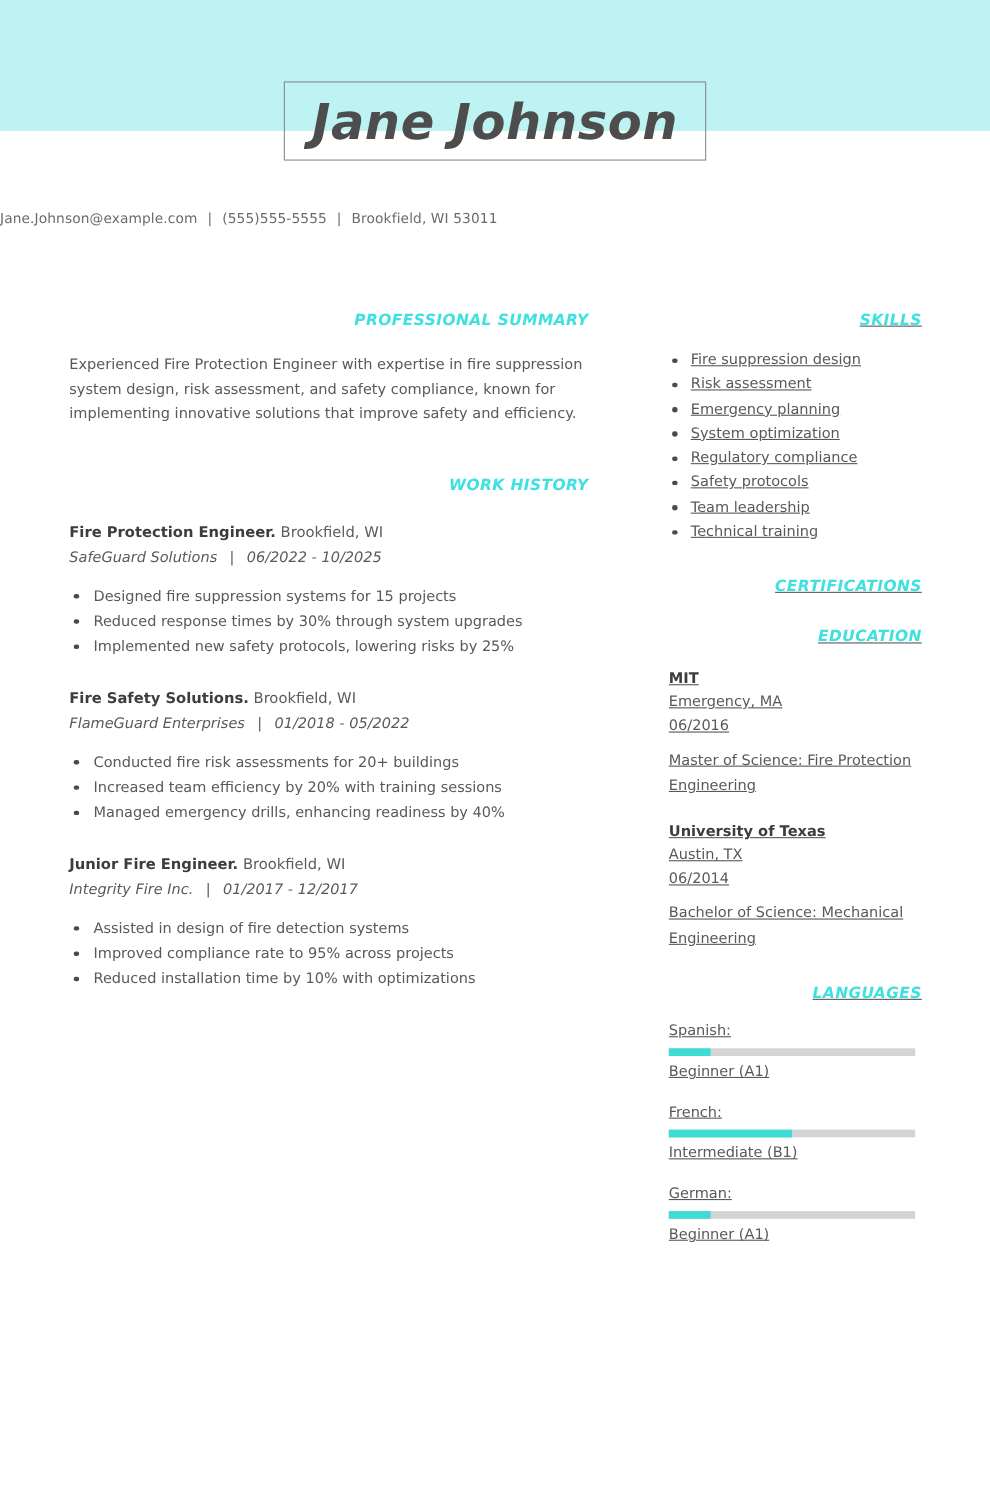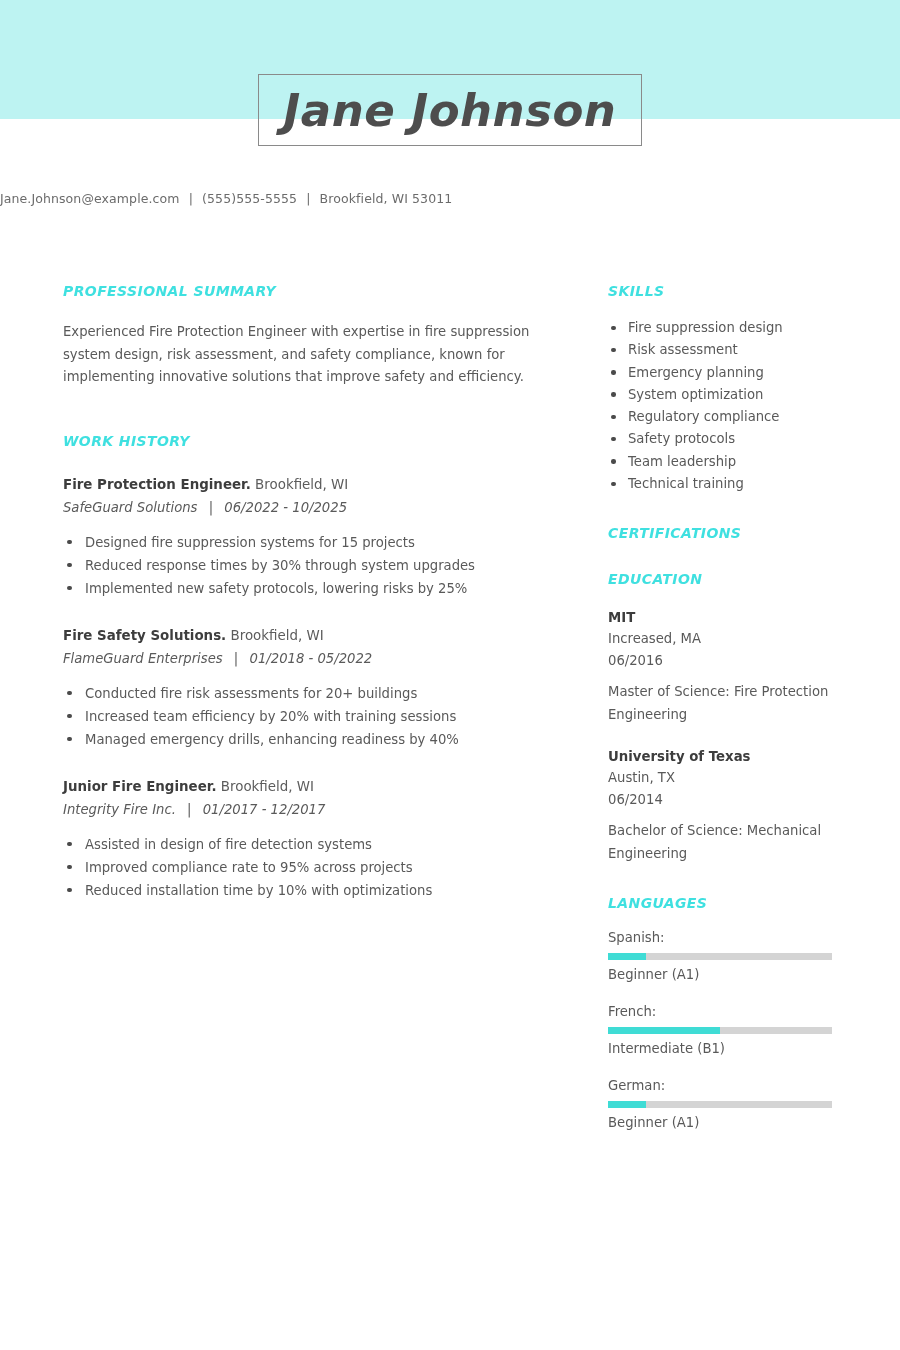--- a/index.html
+++ b/index.html
@@ -70,30 +70,32 @@
     width: 545px;
     padding-left: 63px;
     padding-right: 10px;
   }
   
   .col-right-inner {
     position: absolute;
     left: 608px;
     top: 0;
     width: 230px;
+    text-decoration: underline;
   }
 
   
   .section-title {
     font-size: 14px;
     font-style: italic;
     font-weight: bold;
     color: #3fe0e0;
     letter-spacing: 0.4px;
     text-transform: uppercase;
+    text-align: right;
   }
 
   .summary-text {
     margin-top: 22px;
     font-size: 13.2px;
     line-height: 22.5px;
     color: #595959;
   }
 
   .block-gap-lg { height: 44px; }
@@ -319,21 +321,21 @@
       <div class="section-title" style="color: rgb(63, 224, 224);">CERTIFICATIONS</div>
     </div>
 
     <div class="block-gap-md"></div>
 
     <div class="section">
       <div class="section-title" style="color: rgb(63, 224, 224);">EDUCATION</div>
 
       <div class="edu-entry">
         <div class="edu-school">MIT</div>
-        <div class="edu-line">Increased, MA</div>
+        <div class="edu-line">Emergency, MA</div>
         <div class="edu-line">06/2016</div>
         <div class="edu-degree">Master of Science: Fire Protection Engineering</div>
       </div>
 
       <div class="edu-entry">
         <div class="edu-school">University of Texas</div>
         <div class="edu-line">Austin, TX</div>
         <div class="edu-line">06/2014</div>
         <div class="edu-degree">Bachelor of Science: Mechanical Engineering</div>
       </div>

